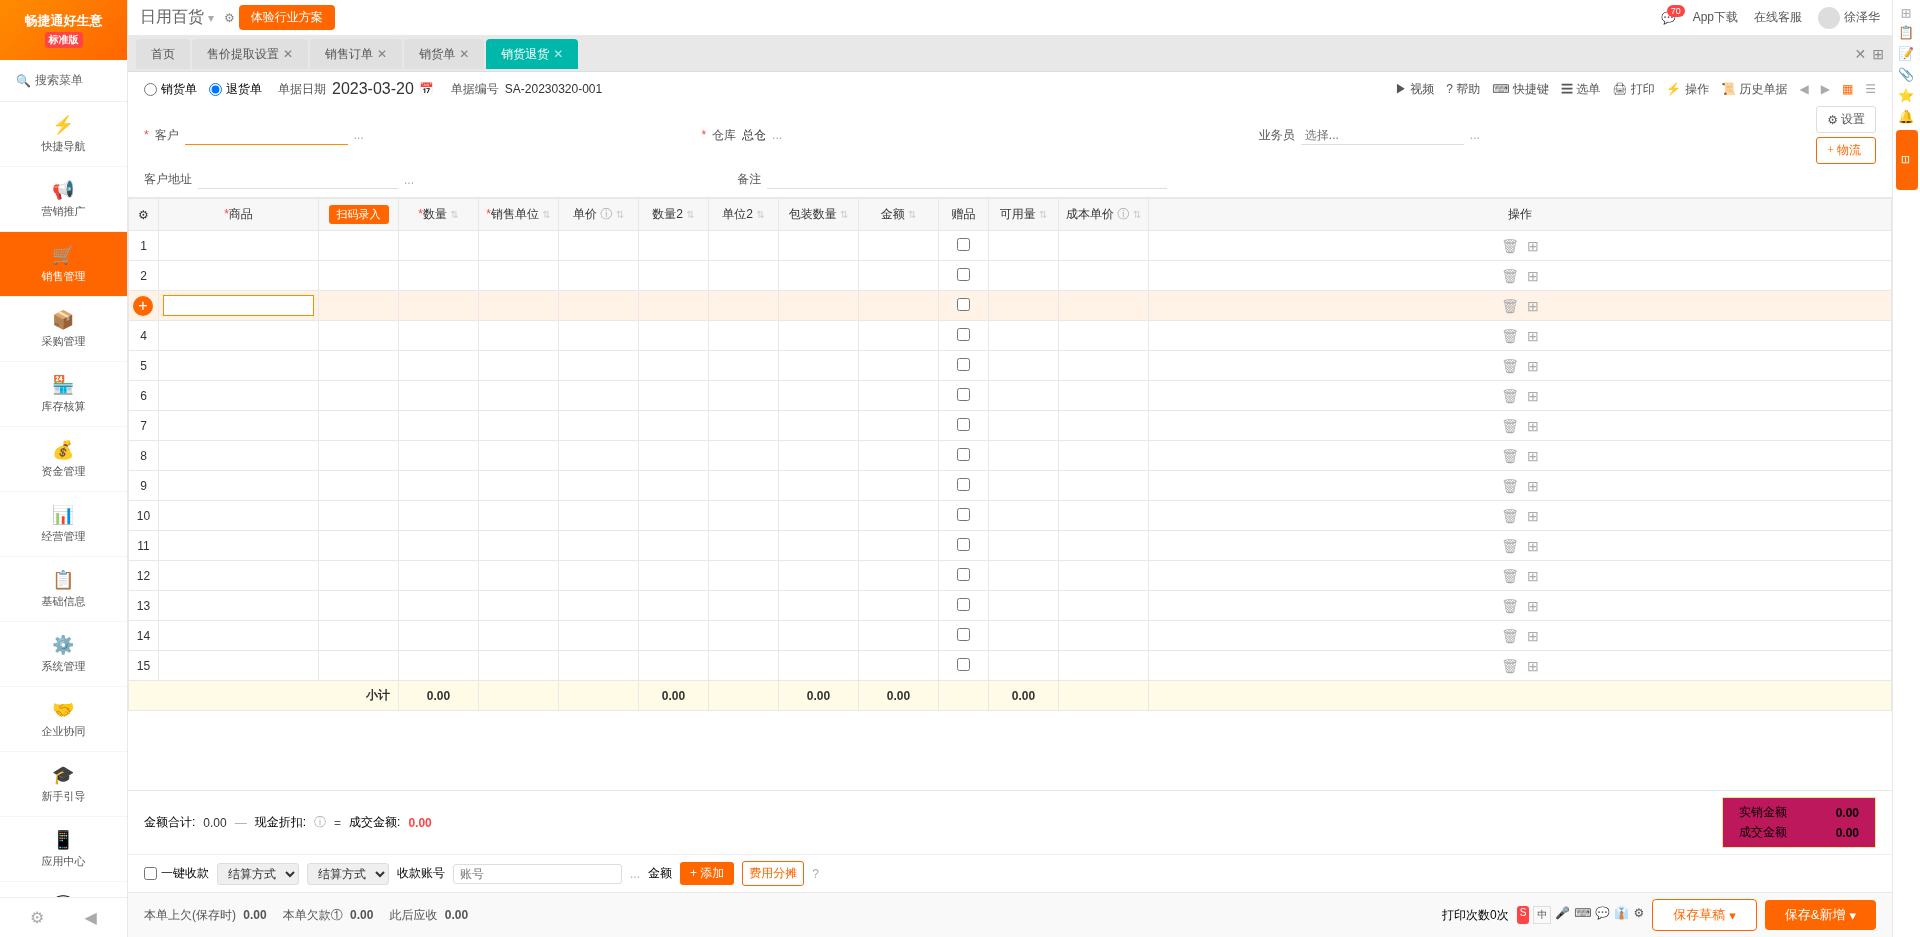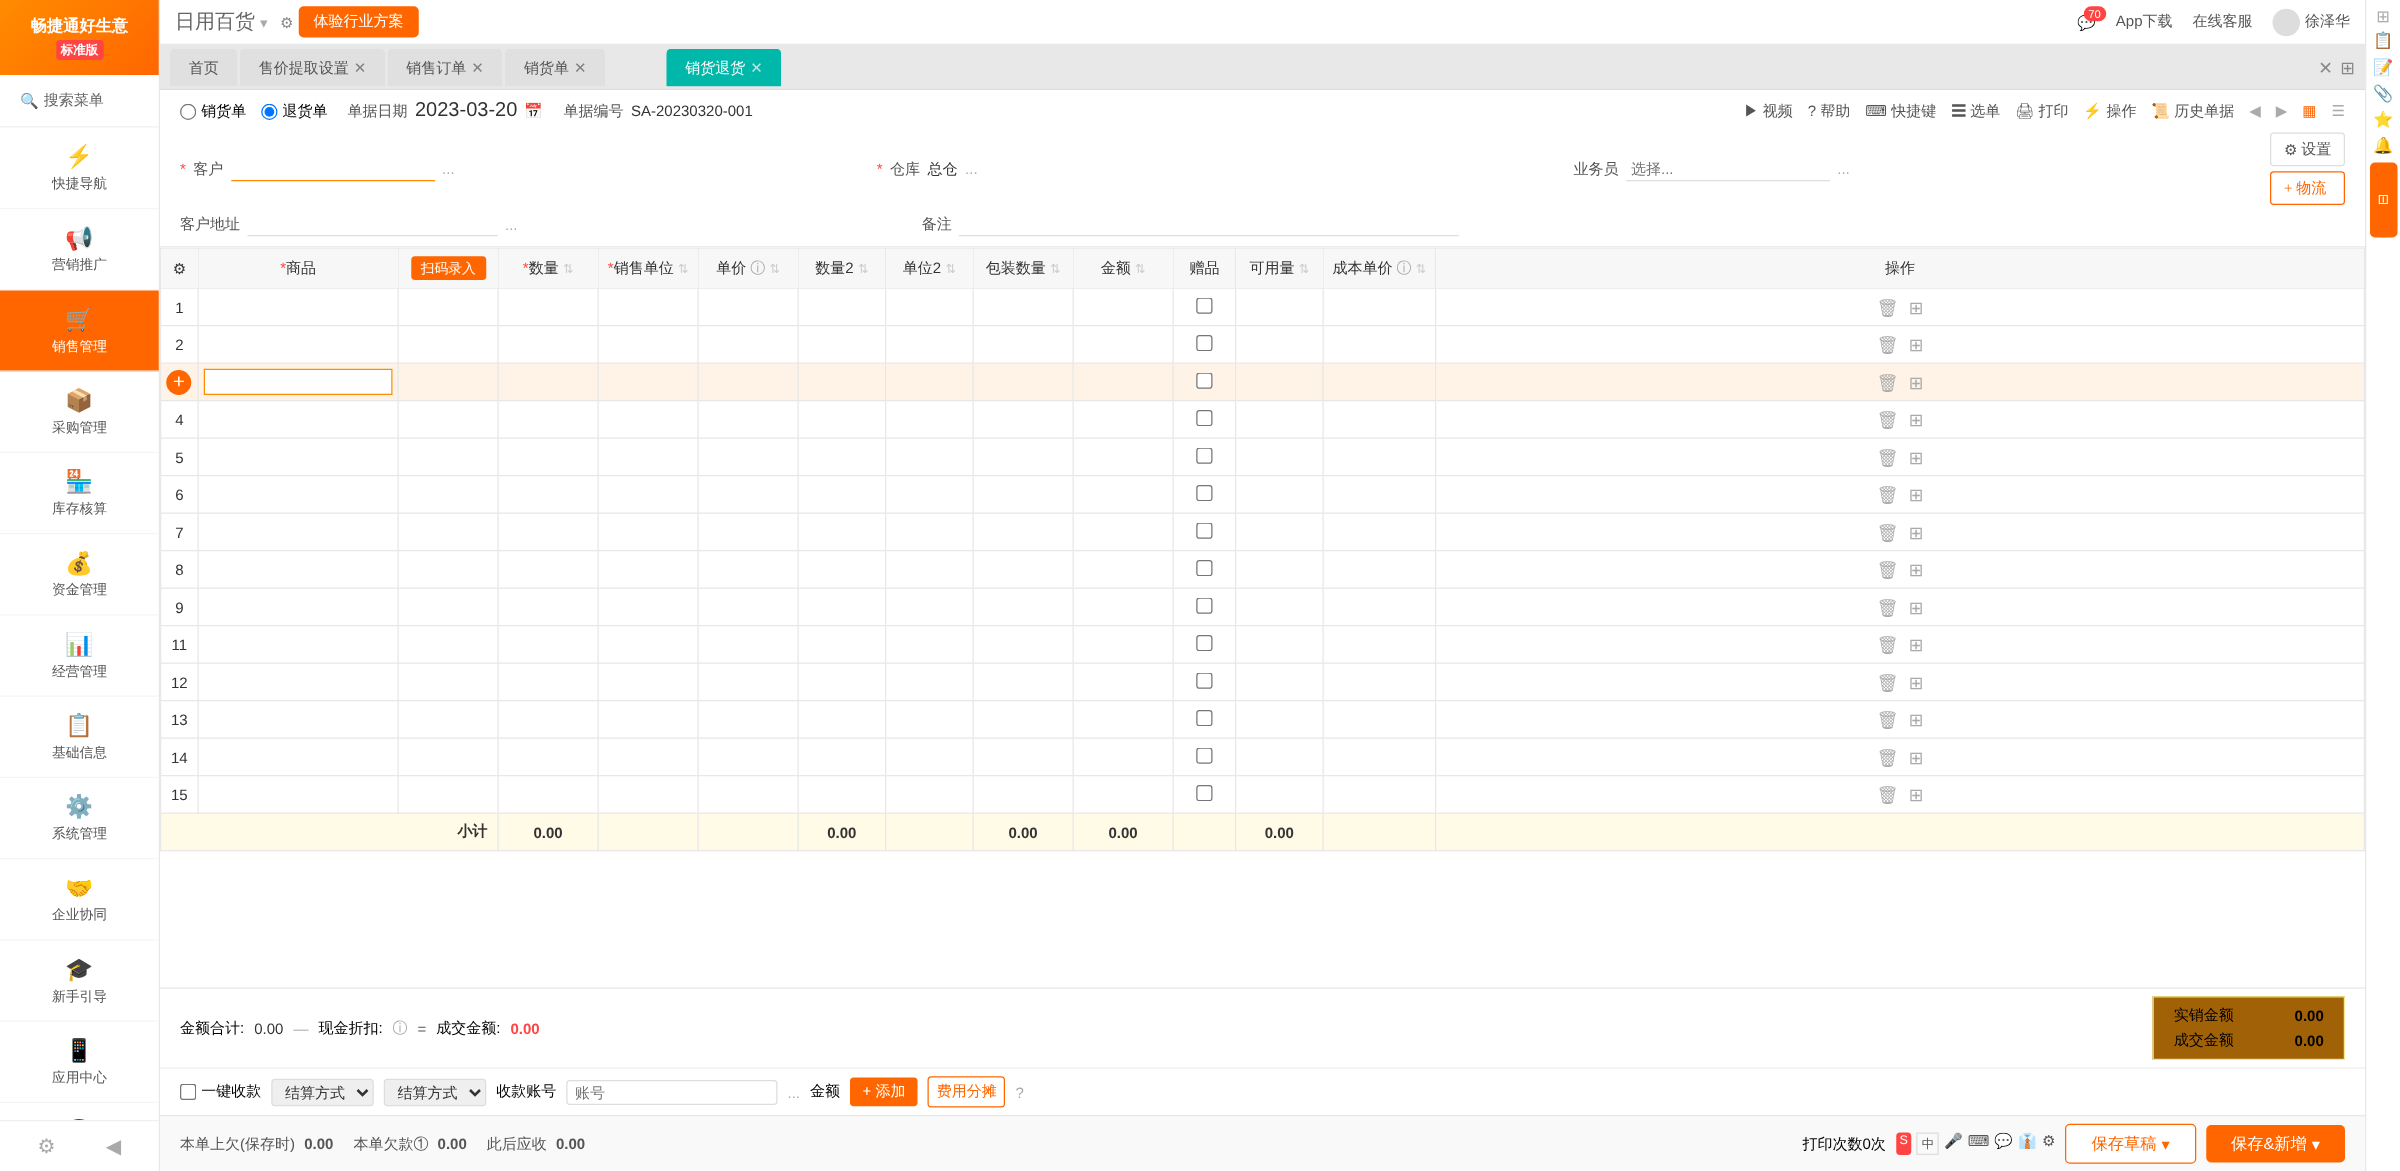--- a/index.html
+++ b/index.html
@@ -24,21 +24,21 @@
     .topbar { height: 36px; background: #fff; display: flex; align-items: center; justify-content: space-between; padding: 0 12px; border-bottom: 1px solid #e8e8e8; }
     .topbar-left { display: flex; align-items: center; gap: 4px; }
     .topbar-breadcrumb { color: #666; font-size: 16px; }
     .topbar-btn { background: #ff6600; color: white; border: none; padding: 4px 12px; border-radius: 4px; font-size: 12px; cursor: pointer; }
     .topbar-right { display: flex; align-items: center; gap: 16px; font-size: 12px; color: #555; }
     .topbar-right .msg-icon { position: relative; }
     
     
     .tabs { display: flex; align-items: center; background: #f0f0f0; border-bottom: 1px solid #ddd; padding: 0 8px; height: 36px; }
     .tab { padding: 6px 14px; cursor: pointer; font-size: 12px; color: #555; border: 1px solid transparent; border-bottom: none; margin-right: 2px; border-radius: 4px 4px 0 0; background: #e0e0e0; display: flex; align-items: center; gap: 4px; }
-    .tab.active { background: #00b8a9; color: white; border-color: #00b8a9; margin-left: 47px; }
+    .tab.active { background: #00b8a9; color: white; border-color: #00b8a9; }
     .tab .close-x { cursor: pointer; opacity: 0.7; }
     .side-btn { border: 1px solid #ddd; background: white; padding: 4px 10px; font-size: 12px; cursor: pointer; border-radius: 3px; color: #555; display: flex; align-items: center; gap: 3px; }
     
     
     .table-container { flex: 1; overflow: auto; background: white; }
     .data-table { width: 100%; border-collapse: collapse; }
     .data-table th { background: #f7f7f7; border: 1px solid #e8e8e8; padding: 6px 4px; text-align: center; font-size: 12px; font-weight: normal; color: #333; white-space: nowrap; position: sticky; top: 0; z-index: 2; }
     .data-table td { border: 1px solid #e8e8e8; padding: 4px; text-align: center; font-size: 12px; color: #333; height: 30px; }
     .data-table tr.active-row td { background: #fff3e8; }
     .row-num { color: #999; width: 30px; }
@@ -519,20 +519,41 @@
       <td></td>
       <td></td>
       <td>
         <div class="action-cell">
           <button class="action-btn">🗑</button>
           <button class="action-btn">⊞</button>
         </div>
       </td>
     </tr>
             <tr>
+      <td class="row-num">10</td>
+      <td></td>
+      <td></td>
+      <td></td>
+      <td></td>
+      <td></td>
+      <td></td>
+      <td></td>
+      <td></td>
+      <td></td>
+      <td class="checkbox-cell"><input type="checkbox" style=""></td>
+      <td></td>
+      <td></td>
+      <td>
+        <div class="action-cell">
+          <button class="action-btn">🗑</button>
+          <button class="action-btn">⊞</button>
+        </div>
+      </td>
+    </tr>
+            <tr>
       <td class="row-num">11</td>
       <td></td>
       <td></td>
       <td></td>
       <td></td>
       <td></td>
       <td></td>
       <td></td>
       <td></td>
       <td></td>
@@ -655,21 +676,21 @@
       <div style="display:flex; align-items:center; gap:8px; padding:6px 16px; border-bottom:1px solid #f0f0f0; font-size:12px;">
         <span>金额合计:</span>
         <span style="color:#333;">0.00</span>
         <span style="color:#aaa;">—</span>
         <span>现金折扣:</span>
         <span style="color:#aaa; cursor:pointer;">ⓘ</span>
         <span style="color:#555;">=</span>
         <span>成交金额:</span>
         <span style="color:#ff4444; font-weight:bold;">0.00</span>
 
-        <div style="margin-left:auto; background:#a16207; border:1px solid #f0e68c; padding:6px 16px; font-size:12px;">
+        <div style="margin-left:auto; background:#be185d; border:1px solid #f0e68c; padding:6px 16px; font-size:12px;">
           <div style="display:flex; gap:12px; align-items:center; margin-bottom:3px;">
             <span>实销金额</span>
             <span style="min-width:60px; text-align:right; font-weight:bold;">0.00</span>
           </div>
           <div style="display:flex; gap:12px; align-items:center;">
             <span>成交金额</span>
             <span style="min-width:60px; text-align:right; font-weight:bold;">0.00</span>
           </div>
         </div>
       </div>

